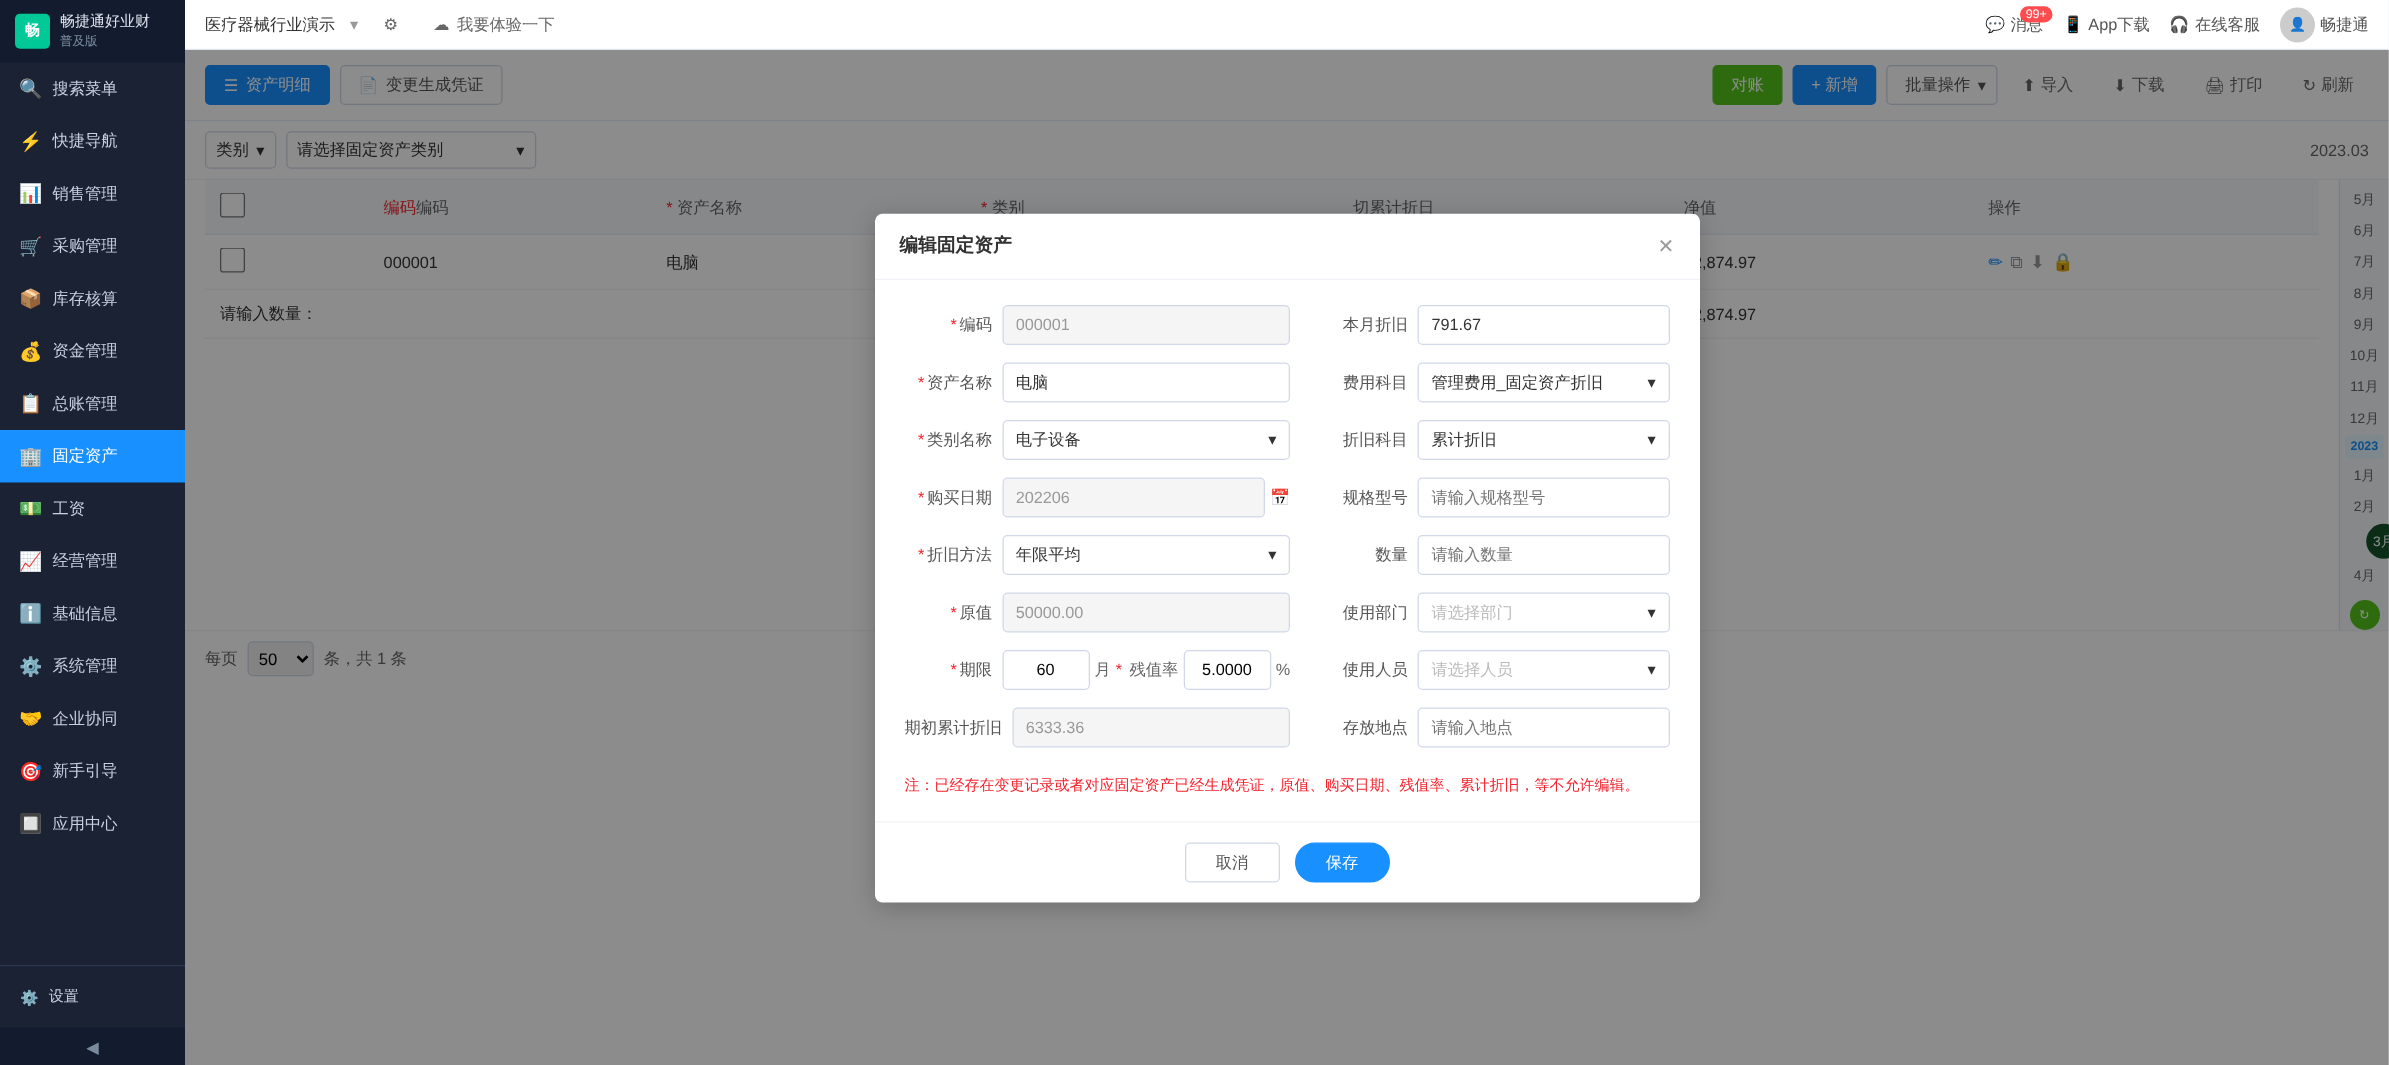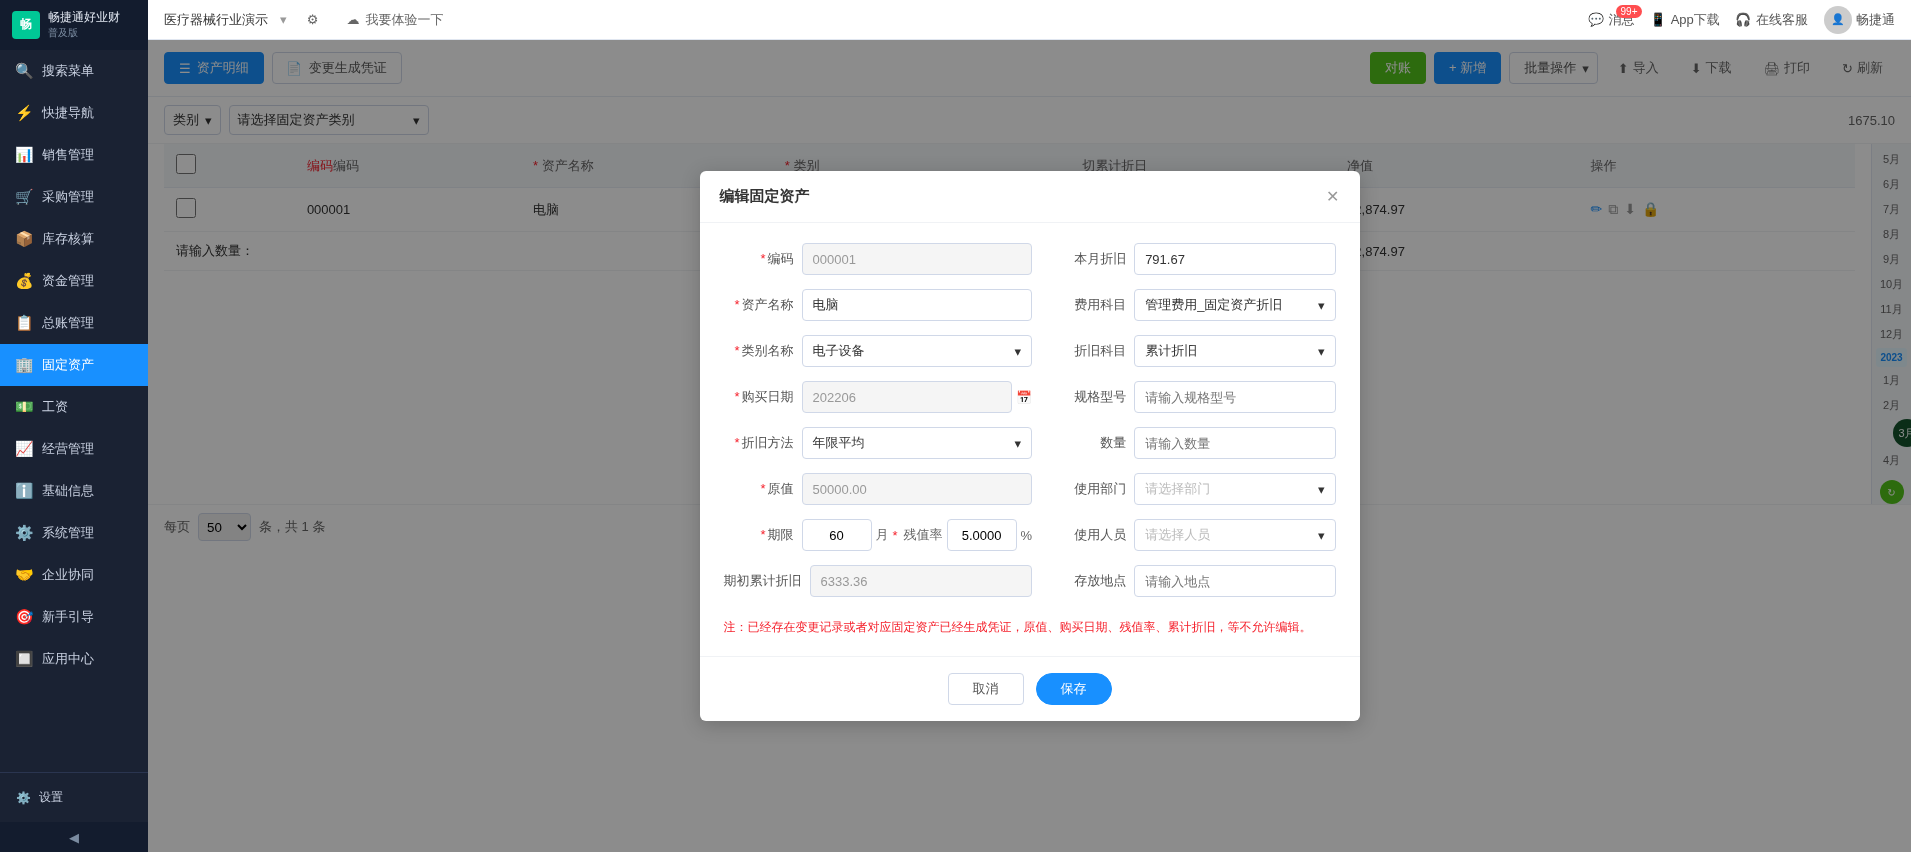--- a/index.html
+++ b/index.html
@@ -267,21 +267,21 @@
 
       <div class="filter-row">
         <div class="filter-select">
           <span>类别</span>
           <span>▾</span>
         </div>
         <div class="filter-select filter-select-wide">
           <span>请选择固定资产类别</span>
           <span>▾</span>
         </div>
-        <span class="date-label" style="margin-left:auto;">1675.10</span>
+        <span class="date-label" style="margin-left:auto;">2023.03</span>
       </div>
 
       <div style="display:flex;">
         <div class="table-wrapper" style="flex:1;">
           <table>
             <thead>
               <tr>
                 <th><input type="checkbox" class="table-checkbox" style=""></th>
                 <th><span style="color:#f5222d">编码</span>编码</th>
                 <th><span style="color:#f5222d">* </span>资产名称</th>

